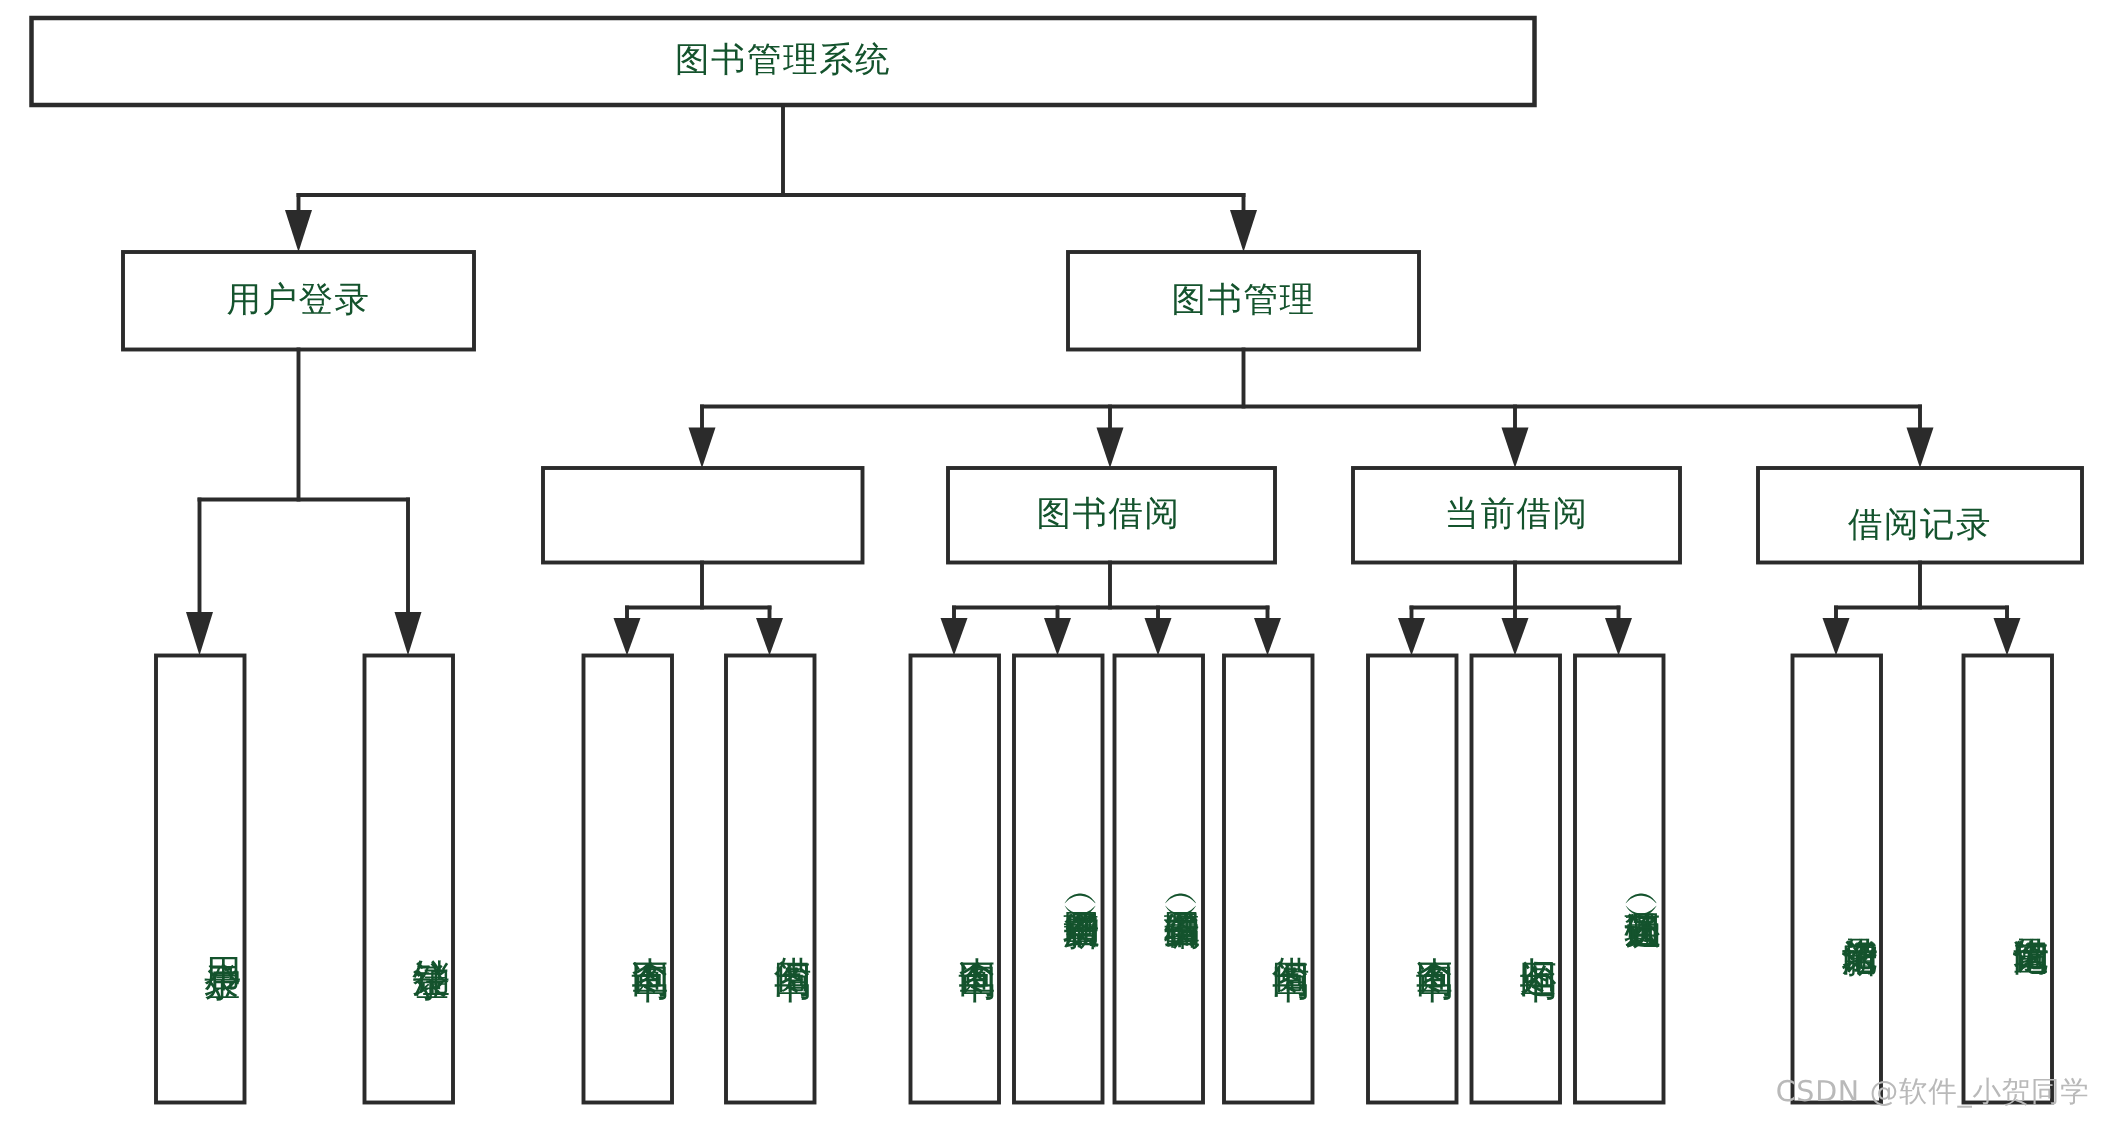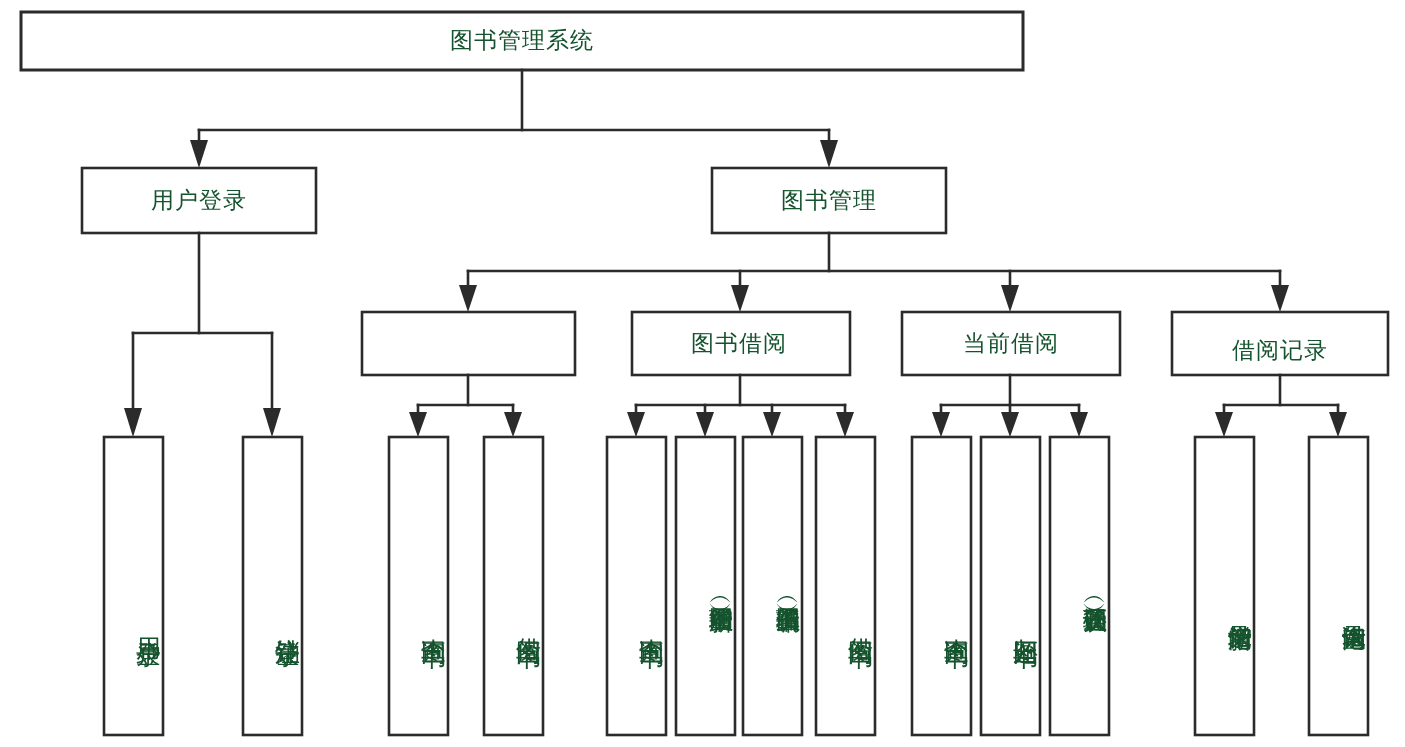--- a/index.html
+++ b/index.html
@@ -199,14 +199,15 @@
   <div class="node-label vertical tall-text" style="left:743px; top:437px; width:59px; height:298px; padding-top:6px;">编辑图书（管理员）</div>
   <div class="node-label vertical" style="left:816px; top:437px; width:59px; height:298px; padding-top:72px;">借阅图书</div>
 
   <div class="node-label vertical" style="left:912px; top:437px; width:59px; height:298px; padding-top:72px;">查询图书</div>
   <div class="node-label vertical" style="left:981px; top:437px; width:59px; height:298px; padding-top:72px;">归还图书</div>
   <div class="node-label vertical tall-text" style="left:1050px; top:437px; width:59px; height:298px; padding-top:6px;">确认归还（管理员）</div>
 
   <div class="node-label vertical tall-text" style="left:1195px; top:437px; width:59px; height:298px; padding-top:42px;">新增借阅记录</div>
   <div class="node-label vertical tall-text" style="left:1309px; top:437px; width:59px; height:298px; padding-top:42px;">查询借阅记录</div>
 
+  <div class="watermark">CSDN @软件_小贺同学</div>
 
 </div>
 
 </body></html>

